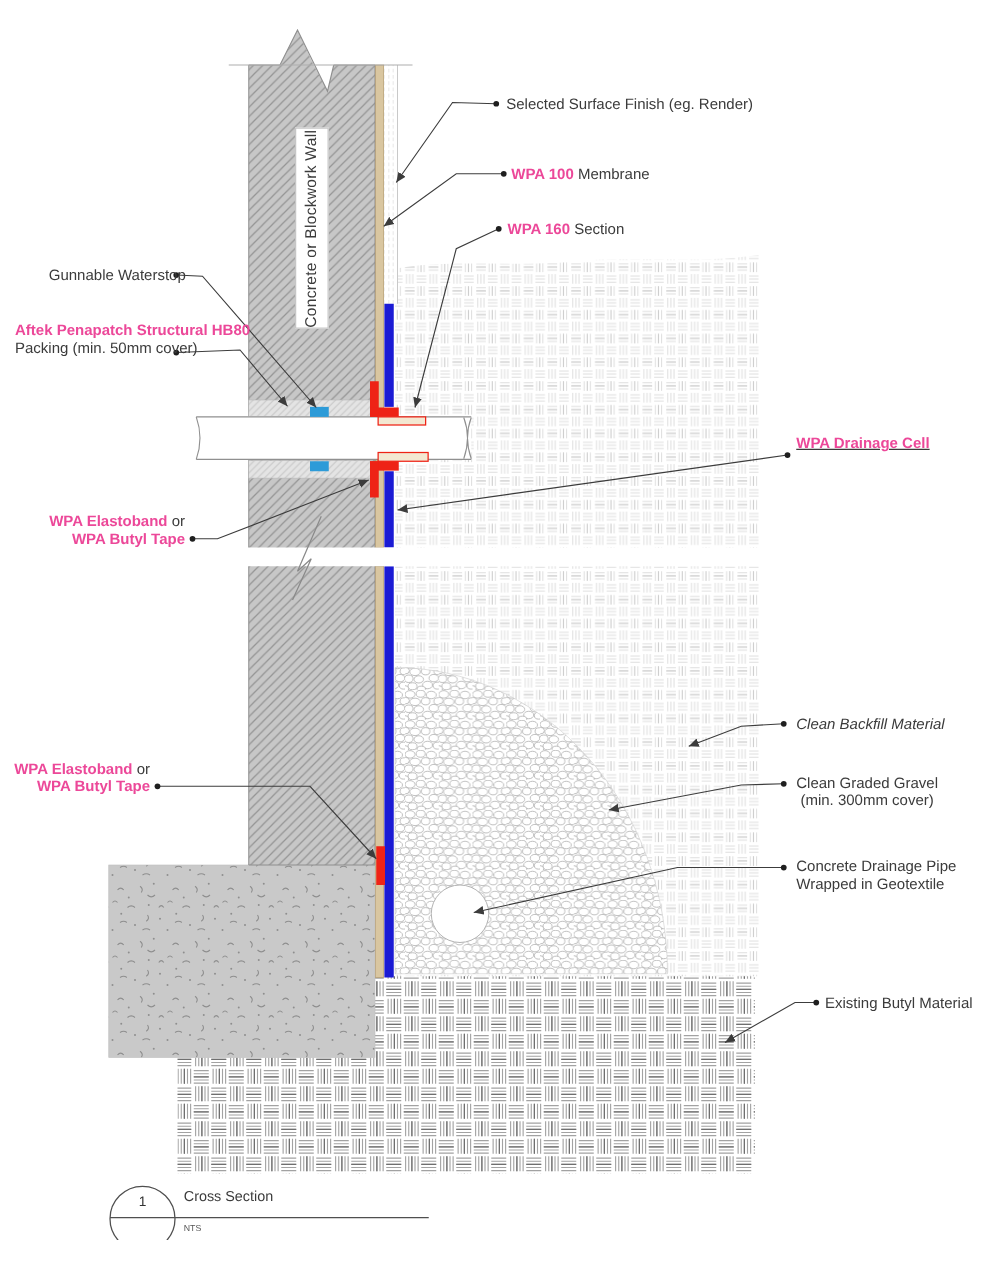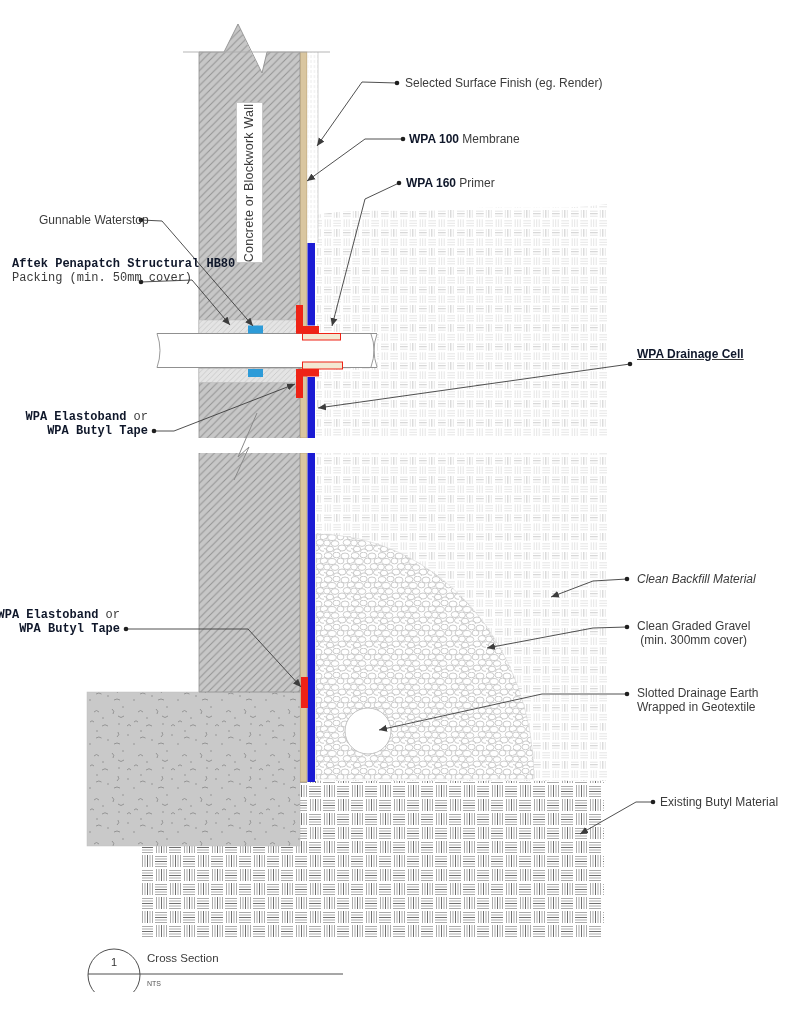--- a/index.html
+++ b/index.html
@@ -1,21 +1,21 @@
 <!DOCTYPE html>
 <html><head>
 <meta charset="utf-8">
 <style>
   html,body{margin:0;padding:0;background:#ffffff;}
   #page{position:relative;width:788px;height:992px;background:#fff;overflow:hidden;
         font-family:"Liberation Sans",sans-serif;}
   #linework{position:absolute;left:0;top:0;}
   .lbl{position:absolute;font:12px/14px "Liberation Sans",sans-serif;color:#3b3b3b;white-space:nowrap;}
-  .lbl .b{color:#0f172a;font-weight:bold;}
-  .ra{text-align:right;font-family:Liberation Mono, monospace;}
+  .lbl .b{color:#ec4899;font-weight:bold;}
+  .ra{text-align:right;}
   #wall-label{position:absolute;left:236px;top:102px;width:27px;height:161px;background:#ffffff;
       border:1px solid #c6c6c6;display:flex;align-items:center;justify-content:center;box-sizing:border-box;}
   #wall-label span{transform:rotate(-90deg);white-space:nowrap;font:12.5px "Liberation Sans",sans-serif;
       color:#3b3b3b;letter-spacing:.2px;}
   #tb-num{position:absolute;left:102px;top:956px;width:24px;text-align:center;
       font:11px "Liberation Sans",sans-serif;color:#333;}
   #tb-title{position:absolute;left:147px;top:952px;font:11.5px "Liberation Sans",sans-serif;color:#3b3b3b;}
   #tb-scale{position:absolute;left:147px;top:980px;font:7px "Liberation Sans",sans-serif;color:#555;}
 </style>
 </head>
@@ -222,28 +222,28 @@
 
 <div class="lbl" style="left:405px;top:76px;">
   <span>Selected Surface Finish (eg. Render)</span>
 </div>
 
 <div class="lbl" style="left:409px;top:132px;">
   <span class="b">WPA 100</span><span> Membrane</span>
 </div>
 
 <div class="lbl" style="left:406px;top:176px;">
-  <span class="b">WPA 160</span><span> Primer</span>
+  <span class="b">WPA 160</span><span> Section</span>
 </div>
 
 <div class="lbl" style="left:39px;top:213px;">
   <span>Gunnable Waterstop</span>
 </div>
 
-<div class="lbl" style="left:12px;top:257px;font-family:Liberation Mono, monospace;">
+<div class="lbl" style="left:12px;top:257px;">
   <div class="b">Aftek Penapatch Structural HB80</div>
   <div>Packing (min. 50mm cover)</div>
 </div>
 
 <div class="lbl" style="left:637px;top:347px;text-decoration:underline;">
   <span class="b">WPA Drainage Cell</span>
 </div>
 
 <div class="lbl ra" style="right:640px;top:410px;">
   <div><span class="b">WPA Elastoband</span><span> or</span></div>
@@ -258,21 +258,21 @@
 <div class="lbl" style="left:637px;top:572px;font-style:italic;">
   <span>Clean Backfill Material</span>
 </div>
 
 <div class="lbl" style="left:637px;top:619px;text-align:center;">
   <div>Clean Graded Gravel</div>
   <div>(min. 300mm cover)</div>
 </div>
 
 <div class="lbl" style="left:637px;top:686px;">
-  <div>Slotted Drainage Earth</div>
+  <div>Concrete Drainage Pipe</div>
   <div>Wrapped in Geotextile</div>
 </div>
 
 <div class="lbl" style="left:660px;top:795px;">
   <span>Existing Butyl Material</span>
 </div>
 
 <div id="wall-label">
   <span>Concrete or Blockwork Wall</span>
 </div>

